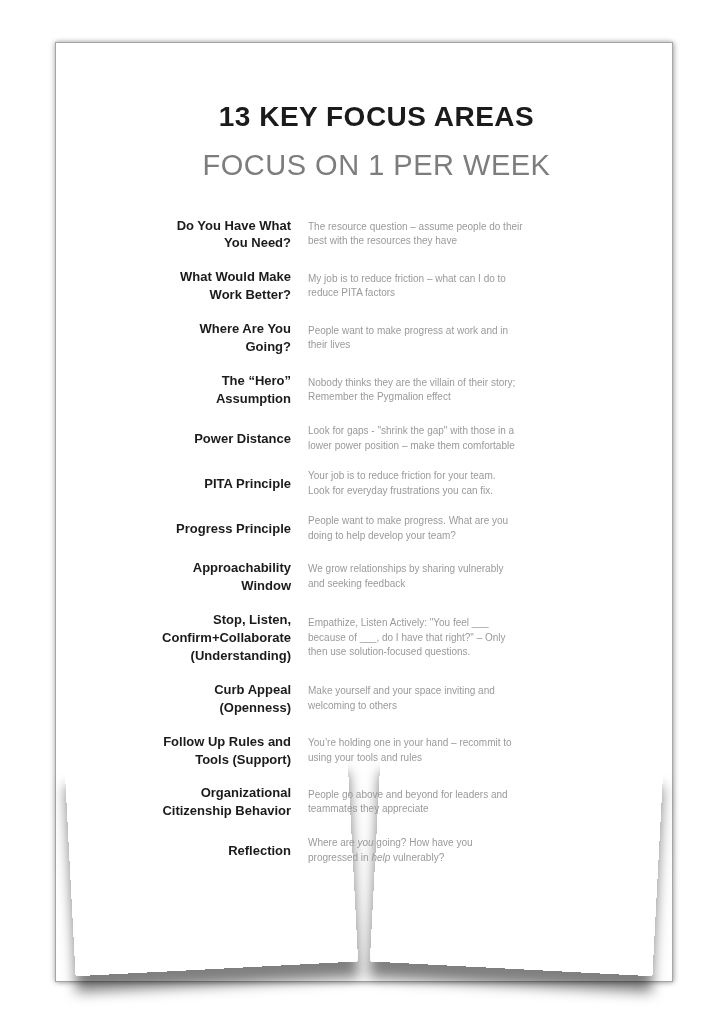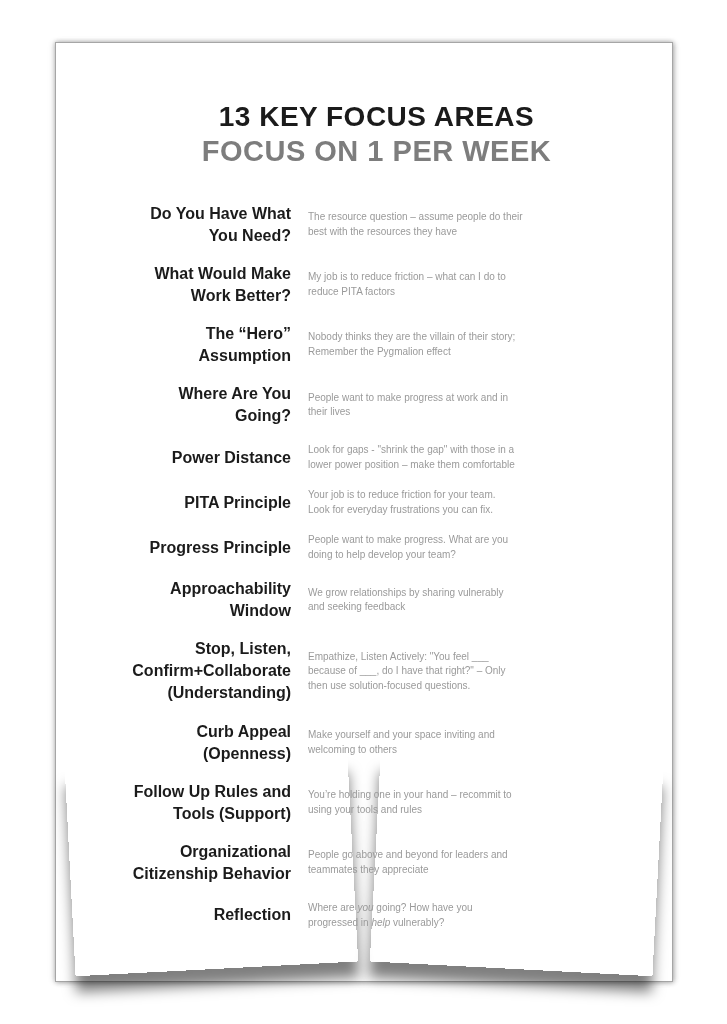--- a/index.html
+++ b/index.html
@@ -51,45 +51,45 @@
     font-size: 28px;
     font-weight: 700;
     letter-spacing: 0.5px;
     color: var(--title, #1b1b1b);
     line-height: 1.15;
   }
 
   .subtitle {
     text-align: center;
     font-size: 29px;
-    font-weight: 700;
+    font-weight: 400;
     letter-spacing: 0.5px;
     color: var(--subtitle, #7d7d7d);
     line-height: 1.15;
-    margin-top: 2px;
+    margin-top: 16px;
     margin-bottom: 34px;
   }
 
   .rows {
     display: flex;
     flex-direction: column;
     gap: 16px;
   }
 
   .row {
     display: grid;
     grid-template-columns: 190px 1fr;
     column-gap: 17px;
     align-items: center;
   }
 
   .label {
     text-align: right;
     font-weight: 700;
-    font-size: 16px;
+    font-size: 13px;
     line-height: 1.38;
     color: var(--label, #1b1b1b);
     white-space: pre-line;
   }
 
   .desc {
     font-size: 10px;
     line-height: 1.45;
     color: var(--description, #9a9a9a);
     white-space: pre-line;
@@ -113,31 +113,31 @@
   </div>
 
   <div class="row">
     <div class="label">What Would Make
 Work Better?</div>
     <div class="desc">My job is to reduce friction – what can I do to
 reduce PITA factors</div>
   </div>
 
   <div class="row">
+    <div class="label">Where Are You
+Going?</div>
+    <div class="desc">People want to make progress at work and in
+their lives</div>
+  </div>
+
+  <div class="row">
     <div class="label">The “Hero”
 Assumption</div>
     <div class="desc">Nobody thinks they are the villain of their story;
 Remember the Pygmalion effect</div>
-  </div>
-
-  <div class="row">
-    <div class="label">Where Are You
-Going?</div>
-    <div class="desc">People want to make progress at work and in
-their lives</div>
   </div>
 
   <div class="row">
     <div class="label">Power Distance</div>
     <div class="desc">Look for gaps - "shrink the gap" with those in a
 lower power position – make them comfortable</div>
   </div>
 
   <div class="row">
     <div class="label">PITA Principle</div>

